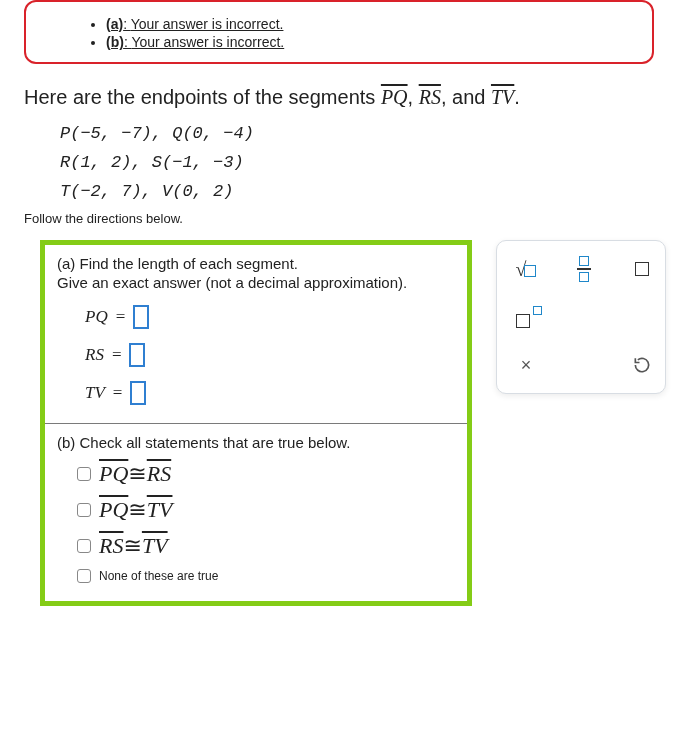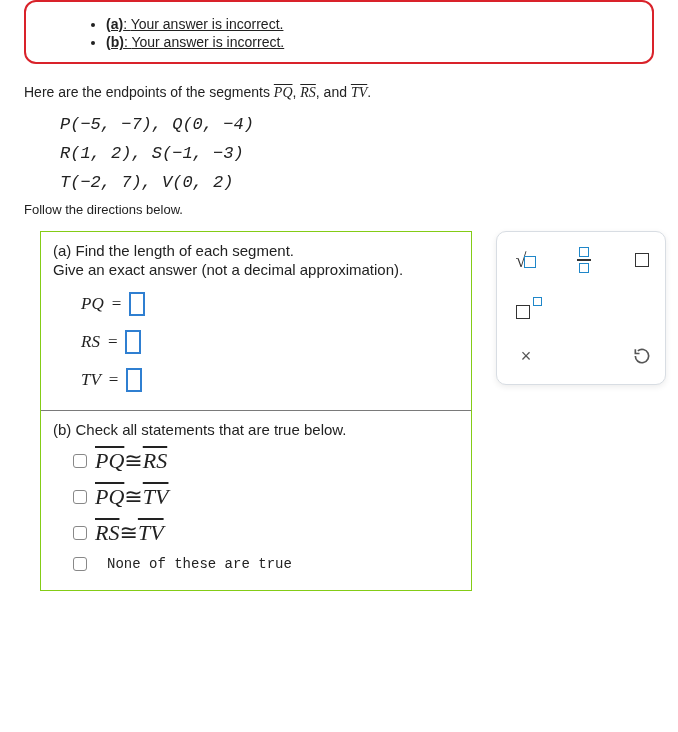--- a/index.html
+++ b/index.html
@@ -14,21 +14,21 @@
       border: 2px solid #d9222a;
       border-radius: 12px;
       margin: 0 24px 18px 24px;
       padding: 12px 20px 10px 80px;
       text-decoration: underline;
     }
     .alert-box ul { list-style: disc; padding-left: 0; }
     .alert-box li { margin: 2px 0; font-size: 14px; }
     .alert-box b { font-weight: bold; }
     .prompt {
-      font-size: 14px;
+      font-size: 20px;
       color: #222;
       margin: 0 24px 12px 24px;
       line-height: 1.5;
     }
     .overline { text-decoration: overline; font-style: italic; font-family: 'Times New Roman', serif; white-space: nowrap; }
     .coords {
       margin: 0 24px 10px 60px;
       font-family: Liberation Mono, monospace;
       font-style: italic;
       font-size: 17px;
@@ -38,21 +38,21 @@
       font-size: 13px;
       margin: 8px 24px 14px 24px;
     }
     .work-area {
       display: flex;
       gap: 24px;
       margin: 0 12px 0 40px;
       align-items: flex-start;
     }
     .answer-box {
-      border: 1px solid #84cc16;
+      border: 5px solid #84cc16;
       width: 440px;
     }
     .section-a {
       border-bottom: 1px solid #7a7a7a;
       padding: 10px 12px 18px 12px;
     }
     .section-b {
       padding: 10px 12px 18px 12px;
     }
     .section-label { font-size: 15px; margin-bottom: 2px; }
@@ -82,21 +82,21 @@
       height: 14px;
       border: 1px solid #888;
       border-radius: 3px;
       background: #fff;
     }
     .check-row .stmt {
       font-family: 'Times New Roman', serif;
       font-style: italic;
       font-size: 22px;
     }
-    .none-label { font-family: Liberation Mono, monospace; font-style: normal; font-size: 14px; margin-left: 12px; }
+    .none-label { font-family: Liberation Sans, sans-serif; font-style: normal; font-size: 12px; }
     .toolpanel {
       border: 1px solid #d8dde3;
       border-radius: 10px;
       background: #fff;
       box-shadow: 0 2px 6px rgba(0,0,0,0.08);
       padding: 14px 8px 14px 14px;
       width: 170px;
       display: flex;
       flex-direction: column;
       gap: 20px;

